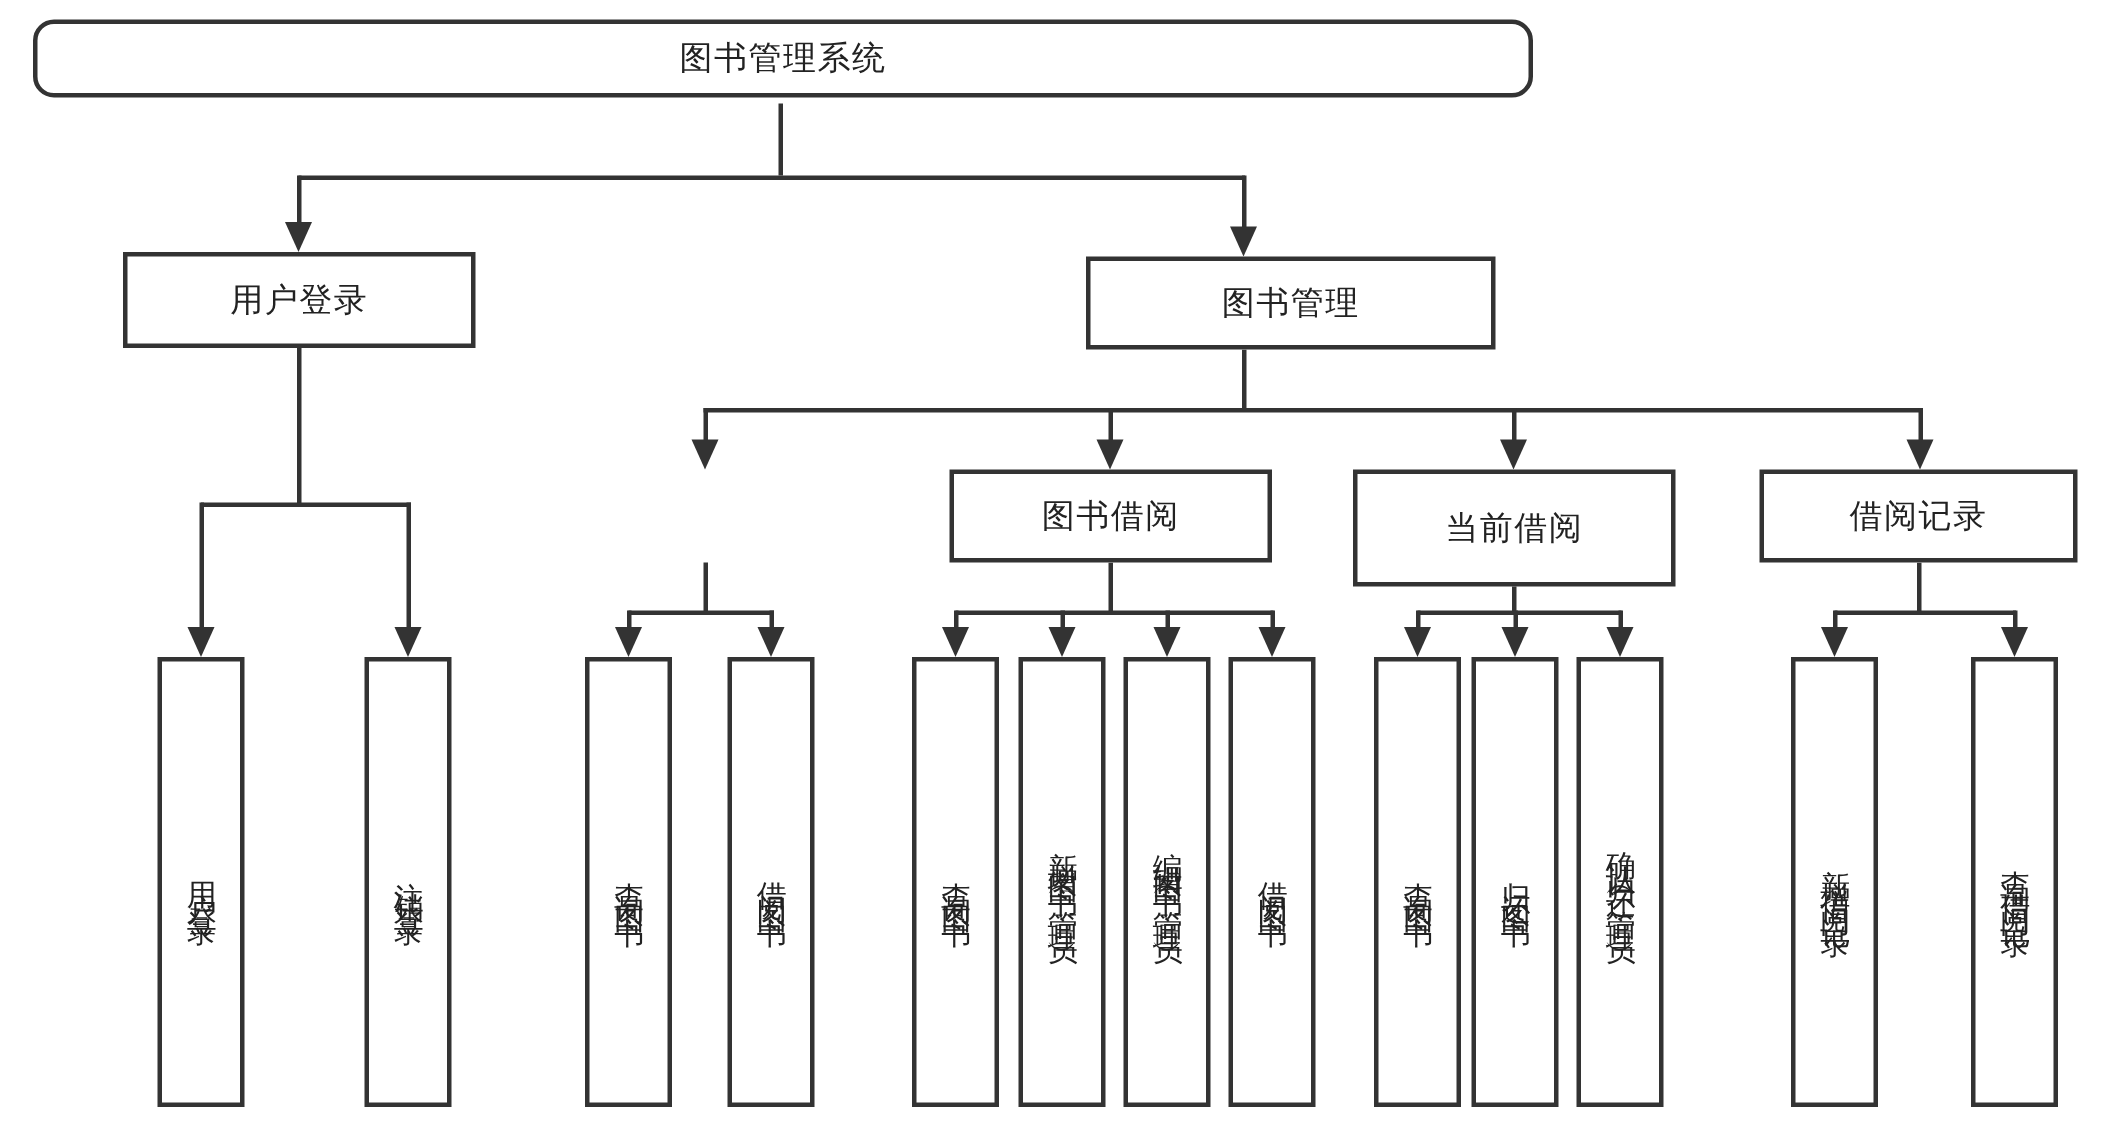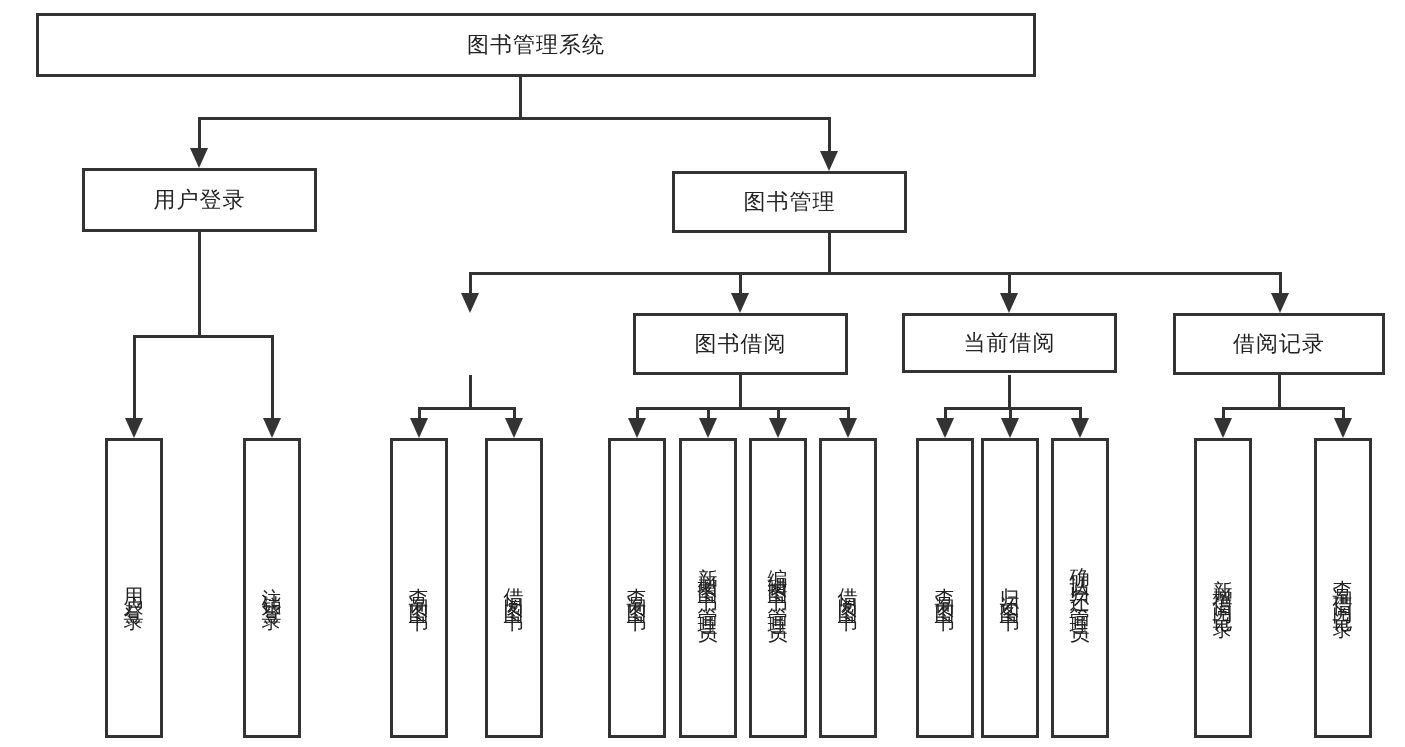--- a/index.html
+++ b/index.html
@@ -28,35 +28,35 @@
     position:absolute;top:714px;right:8px;z-index:5;
     color:rgba(170,170,170,0.9);font-size:18px;letter-spacing:1px;
     white-space:nowrap;
   }
 </style>
 </head>
 <body>
 
 <div id="stage">
 
-  <div class="box" style="left:36px;top:13px;width:1000px;height:64px;">
+  <div class="box" style="left:22px;top:13px;width:1000px;height:52px;border-radius:14px;">
     <span>图书管理系统</span>
   </div>
 
   <div class="box" style="left:82px;top:168px;width:235px;height:64px;">
     <span>用户登录</span>
   </div>
-  <div class="box" style="left:672px;top:171px;width:235px;height:62px;font-family:Liberation Serif, serif;">
+  <div class="box" style="left:724px;top:171px;width:273px;height:62px;font-family:Liberation Serif, serif;">
     <span>图书管理</span>
   </div>
 
   <div class="box" style="left:633px;top:313px;width:215px;height:62px;">
     <span>图书借阅</span>
   </div>
-  <div class="box" style="left:902px;top:313px;width:215px;height:60px;">
+  <div class="box" style="left:902px;top:313px;width:215px;height:78px;">
     <span>当前借阅</span>
   </div>
   <div class="box" style="left:1173px;top:313px;width:212px;height:62px;">
     <span>借阅记录</span>
   </div>
 
   <div class="box vbox" style="left:105px;top:438px;width:58px;height:300px;">
     <span>用户登录</span>
   </div>
   <div class="box vbox" style="left:243px;top:438px;width:58px;height:300px;">

